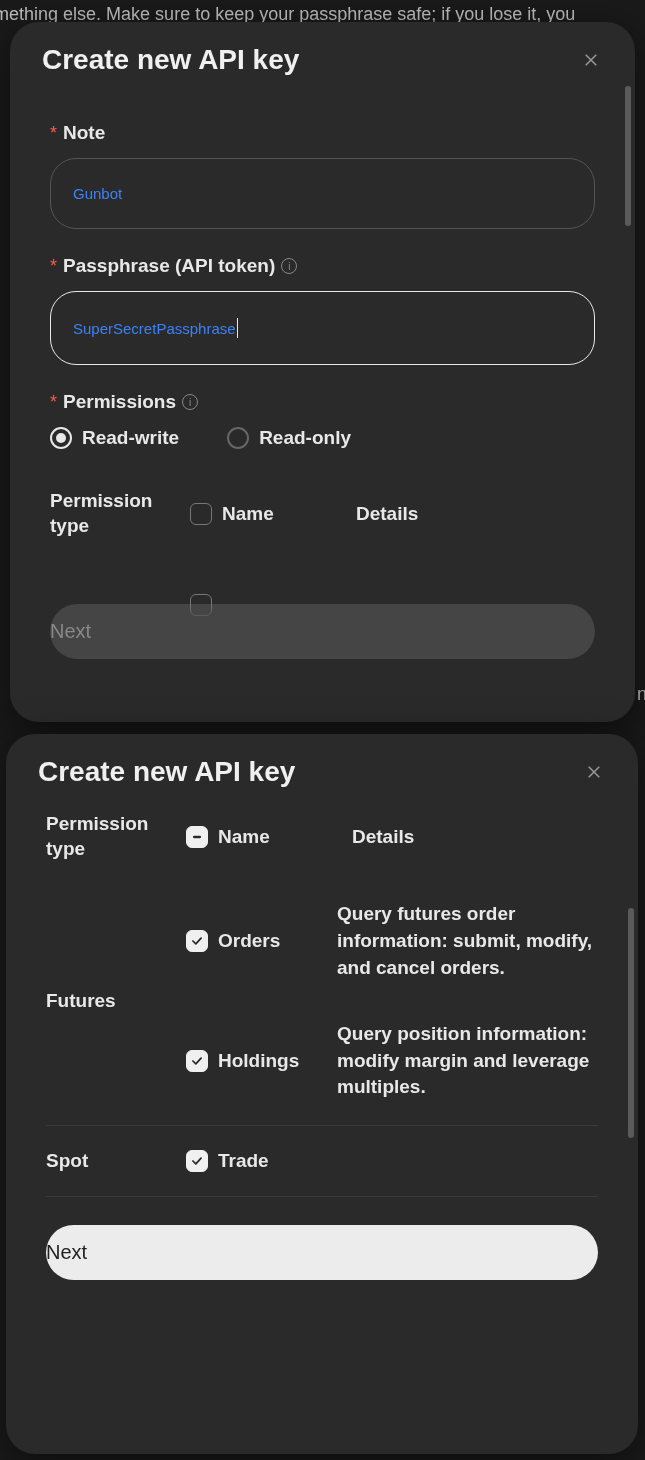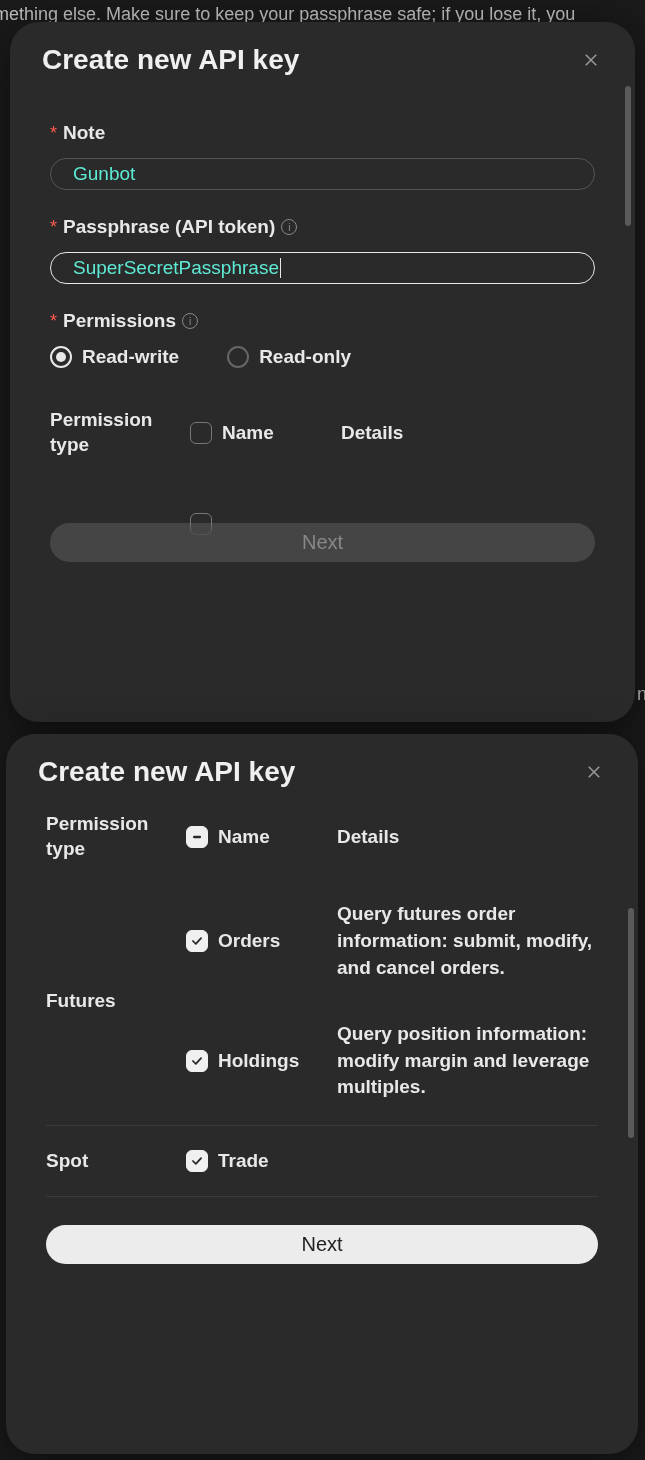--- a/index.html
+++ b/index.html
@@ -69,43 +69,43 @@
   .info-icon {
     width: 16px; height: 16px; border: 1.5px solid #888; border-radius: 50%;
     display: inline-flex; align-items: center; justify-content: center;
     font-size: 10px; color: #888;
   }
   .text-input {
     width: 100%;
     background: transparent;
     border: 1px solid #555;
     border-radius: 26px;
-    padding: 4px 22px;
-    font-size: 19px;
-    color: #5eead4;
+    padding: 26px 22px;
+    font-size: 15px;
+    color: #3b82f6;
     outline: none;
   }
   .text-input.focused { border-color: #e8e8e8; border-width: 1.5px; }
   .radio-row { display: flex; gap: 48px; margin-top: 6px; }
   .radio-item { display: flex; align-items: center; gap: 10px; cursor: pointer; }
   .radio-circle {
     width: 22px; height: 22px; border-radius: 50%;
     border: 2px solid #666; display: flex; align-items: center; justify-content: center;
   }
   .radio-circle.selected { border-color: #e8e8e8; }
   .radio-dot { width: 10px; height: 10px; border-radius: 50%; background: #e8e8e8; }
   .radio-label { font-size: 19px; font-weight: 600; }
   .perm-table { margin-top: 30px; }
   .perm-header-row {
     display: flex;
     align-items: center;
     padding: 10px 0 16px 0;
   }
   .col-type { width: 140px; font-size: 19px; font-weight: 600; line-height: 1.3; }
-  .col-name { width: 151px; font-size: 19px; font-weight: 600; display: flex; align-items: center; gap: 10px; }
+  .col-name { width: 166px; font-size: 19px; font-weight: 600; display: flex; align-items: center; gap: 10px; }
   .col-details { flex: 1; font-size: 19px; font-weight: 600; }
   .checkbox {
     width: 22px; height: 22px; border-radius: 6px;
     border: 1.5px solid #777; background: transparent;
     display: inline-flex; align-items: center; justify-content: center;
     cursor: pointer; flex-shrink: 0;
   }
   .checkbox.checked { background: #f0f0f0; border-color: #f0f0f0; }
   .checkbox.indeterminate { background: #f0f0f0; border-color: #f0f0f0; }
   .checkbox svg { width: 14px; height: 14px; }
@@ -113,22 +113,22 @@
     display: flex;
     align-items: center;
     padding: 18px 0;
   }
   .row-type { width: 140px; font-size: 19px; font-weight: 600; }
   .row-name { width: 151px; font-size: 19px; font-weight: 600; display: flex; align-items: center; gap: 10px; }
   .row-details { flex: 1; font-size: 19px; font-weight: 600; line-height: 1.4; }
   .next-btn {
     width: 100%;
     border-radius: 28px;
-    padding: 8px 0;
-    text-align: center;
+    padding: 16px 0;
+    text-align: left;
     font-size: 20px;
     font-weight: 500;
     cursor: pointer;
     border: none;
   }
   .next-disabled {
     background: rgba(120,120,120,0.35);
     color: #888;
   }
   .next-enabled {

